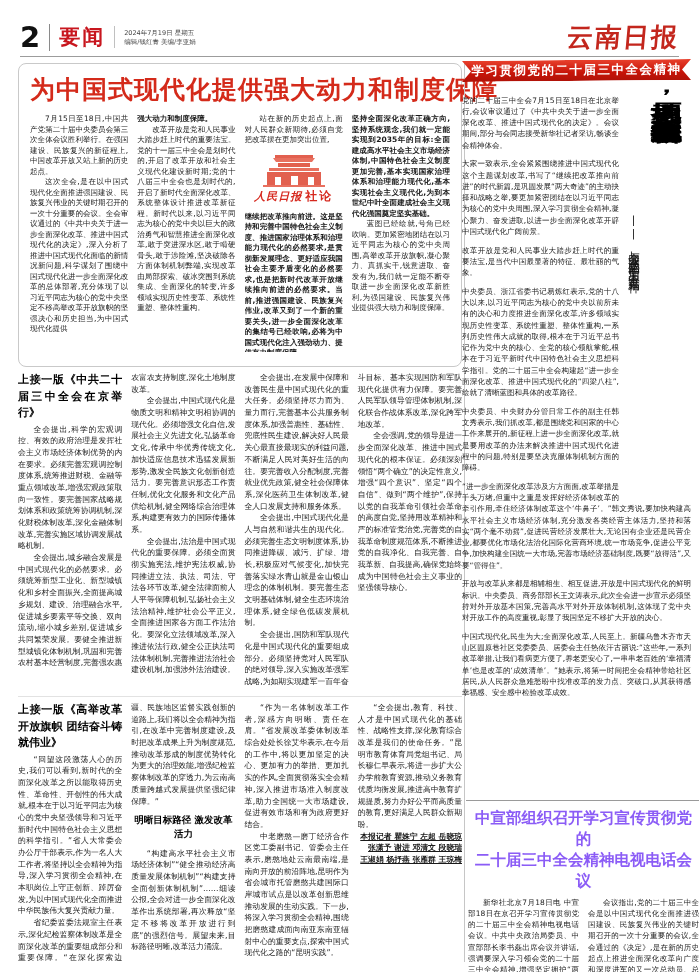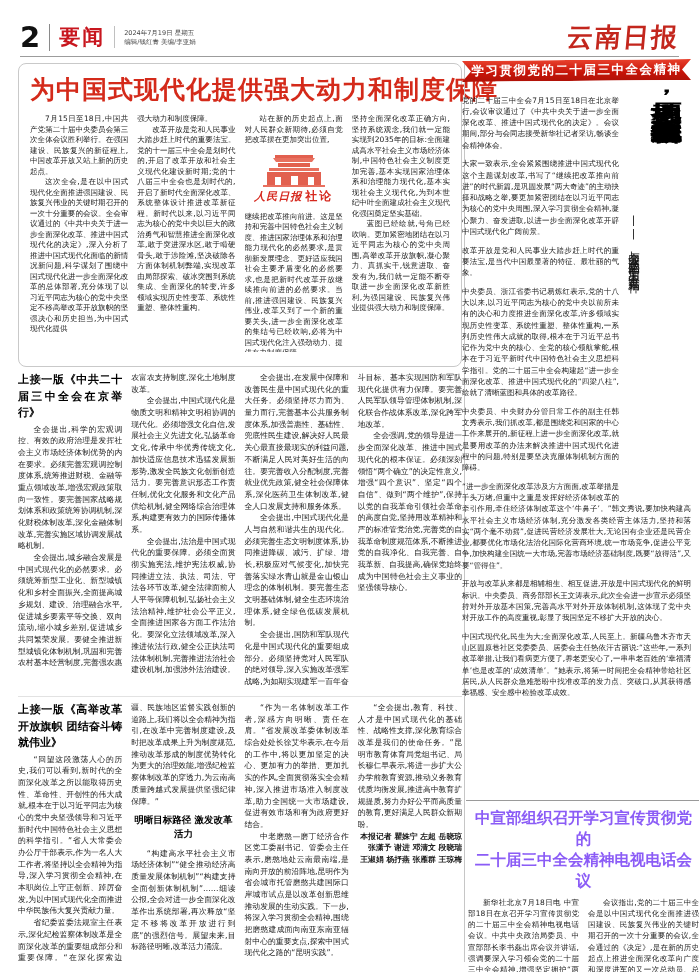--- a/index.html
+++ b/index.html
@@ -18,38 +18,38 @@
             letter-spacing:2px;line-height:30px;}
   
   .main-box{position:absolute;left:18px;top:63px;width:444px;height:304px;
             border:1px solid #c9c9c9;border-radius:8px;padding:8px 11px;box-sizing:border-box;}
   .main-headline{font-size:25px;font-weight:bold;color:#d42a1a;text-align:center;
                  letter-spacing:1px;margin:1px 0 8px 0;white-space:nowrap;}
   .cols{display:flex;gap:9px;height:238px;overflow:hidden;}
   .col{flex:1;font-size:7.5px;line-height:1.4;text-align:justify;text-justify:inter-ideograph;
        word-break:break-all;overflow:hidden;color:#191919;}
   .col p,.flow p{margin:0;text-indent:2em;}
-  p.ni{text-indent:0;}
+  p.ni{text-indent:0;font-weight:bold;}
   
   .badge{height:60px;margin:3px 0 3px 0;display:flex;flex-direction:column;
          align-items:center;justify-content:center;}
   .badge-text{white-space:nowrap;margin-top:1px;}
   .badge-script{font-family:"DejaVu Serif","Liberation Serif",serif;font-style:italic;
                 font-weight:bold;color:#d6281e;font-size:11px;letter-spacing:1px;}
   .badge-label{font-weight:bold;color:#d6281e;font-size:12px;letter-spacing:2px;margin-left:3px;}
   
   .flow{font-size:7.8px;line-height:1.5;text-align:justify;text-justify:inter-ideograph;
         word-break:break-all;overflow:hidden;}
   .cont1{position:absolute;left:18px;top:372px;width:444px;height:318px;
          columns:4;column-gap:9px;column-fill:auto;}
   .cont2{position:absolute;left:18px;top:702px;width:444px;height:262px;
          columns:4;column-gap:9px;column-fill:auto;}
   .cont-title{font-weight:bold;font-size:11px;line-height:1.5;display:block;margin-bottom:2px;color:#000;}
   .subhead{font-weight:bold;font-size:9.5px;text-align:center;margin:6px 0;color:#000;}
-  .bylines p{margin:0;text-indent:0;text-align:right;font-weight:bold;}
+  .bylines p{margin:0;text-indent:0;text-align:right;font-weight:bold;text-decoration:underline;}
   .hline-light{position:absolute;left:18px;top:696px;width:444px;height:1px;background:#e2e2e2;}
   .vrule{position:absolute;left:464px;top:62px;height:900px;width:1px;background:#c6c6c6;}
   
   .right-col{position:absolute;left:462px;top:60px;width:229px;}
   .banner{height:21px;background:linear-gradient(180deg,#e8402c 0%,#c71408 60%,#b01208 100%);
           clip-path:polygon(0 0,100% 0,calc(100% - 9px) 50%,100% 100%,0 100%,9px 50%);
           color:#fff;font-weight:bold;font-size:12.5px;letter-spacing:1.5px;
           display:flex;align-items:center;justify-content:center;transform:skewY(-0.5deg);}
   .feature{margin-top:6px;font-size:7.5px;line-height:1.5;text-align:justify;
            text-justify:inter-ideograph;word-break:break-all;height:707px;overflow:hidden;}

